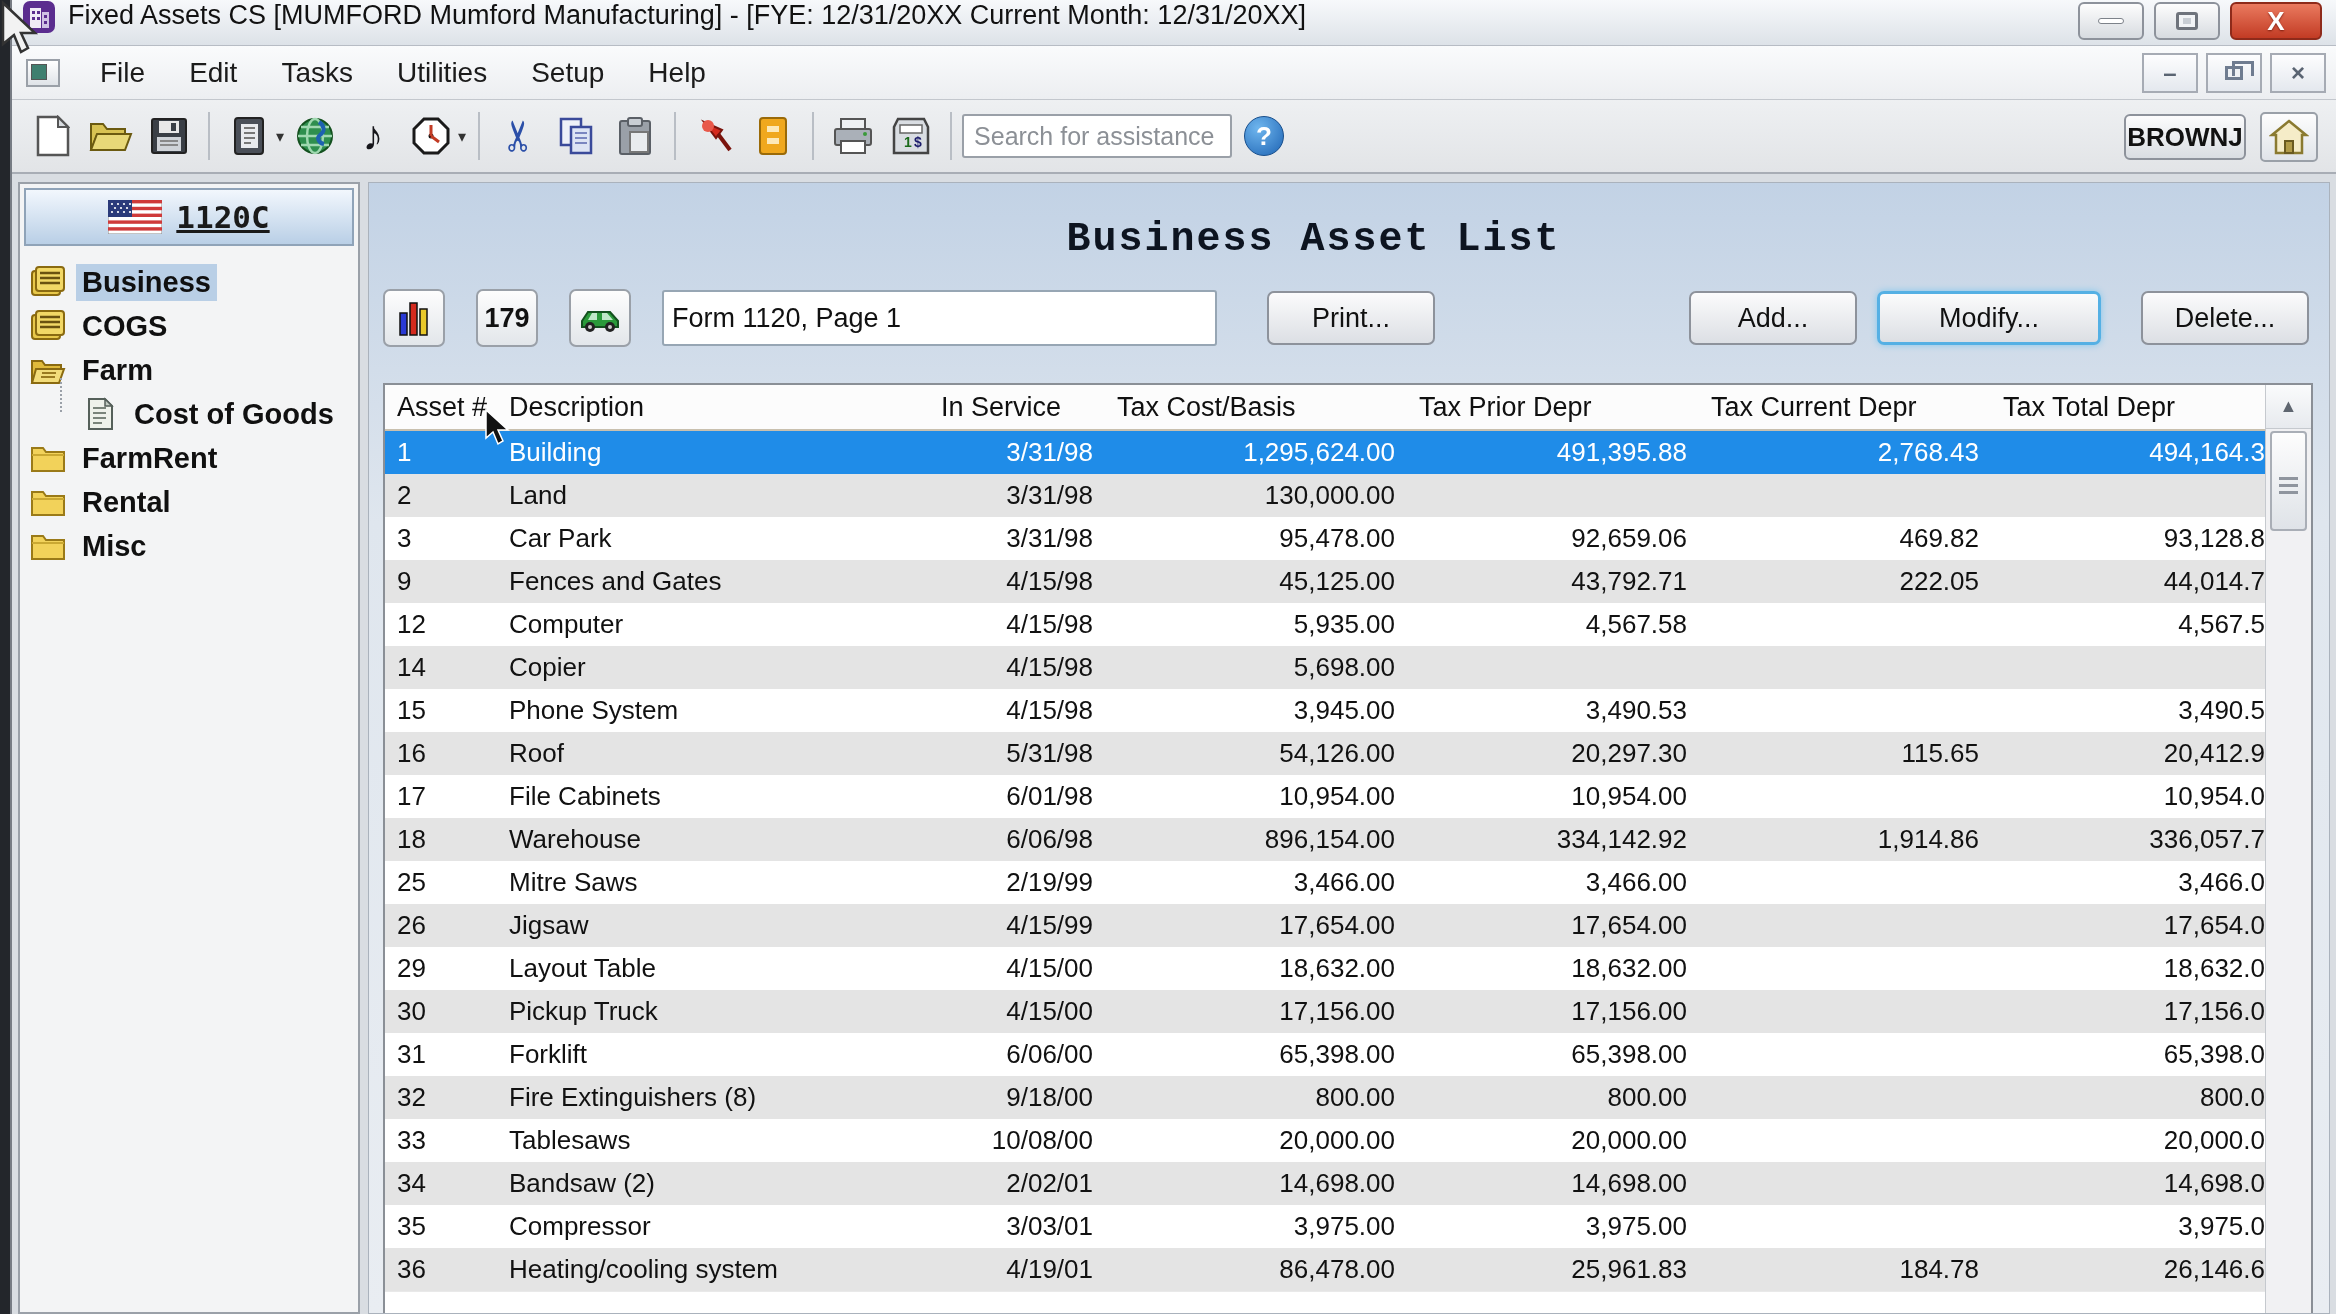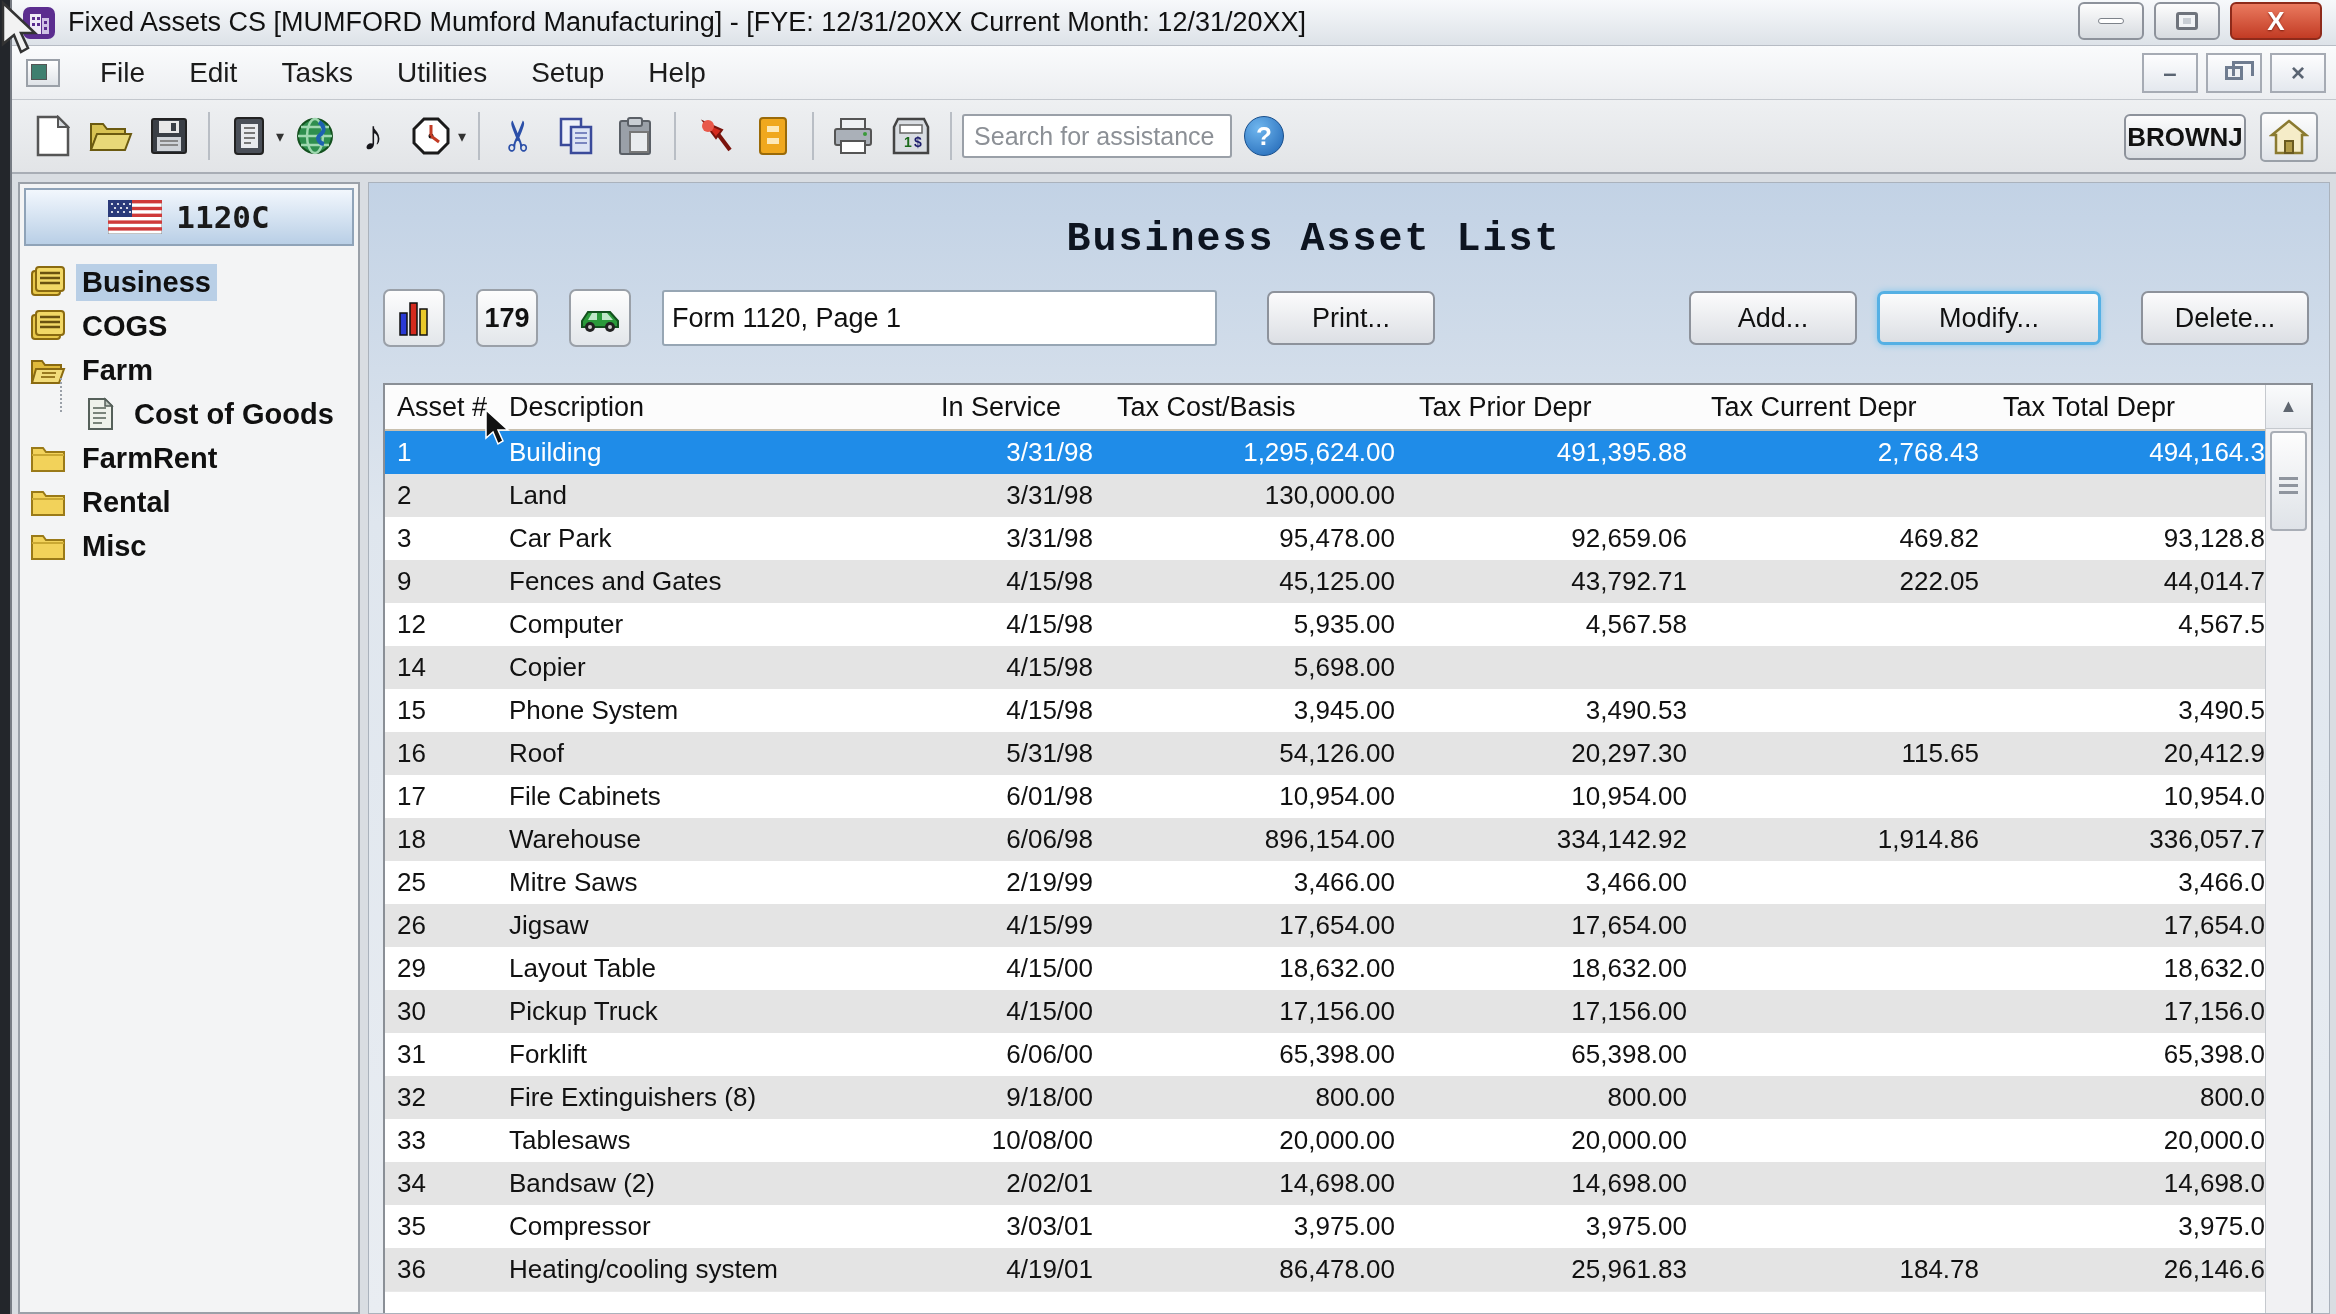--- a/index.html
+++ b/index.html
@@ -1,20 +1,20 @@
 <!DOCTYPE html>
 <html><head>
 <meta charset="utf-8">
 <style>
   * { margin:0; padding:0; box-sizing:border-box; }
   html,body { width:2336px; height:1314px; overflow:hidden; background:#23262b; font-family:"Liberation Sans", sans-serif; }
 
   
   .window { position:absolute; left:10px; top:0; right:0; bottom:0; background:#d9dde2; border-left:2px solid #777c84; display:flex; flex-direction:column; }
-  .titlebar { height:46px; background:linear-gradient(#f7f9fb,#dde2e8); border-bottom:1px solid #b7bcc4; display:flex; align-items:center; padding-left:10px; position:relative; }
+  .titlebar { height:46px; background:linear-gradient(#f7f9fb,#dde2e8); border-bottom:1px solid #b7bcc4; display:flex; padding-left:10px; position:relative; }
   .app-icon { width:34px; height:34px; margin-right:12px; }
   .title-text { font-size:27px; color:#111; }
   .win-controls { position:absolute; right:14px; top:2px; display:flex; gap:10px; }
   .win-btn { width:66px; height:38px; border:2px solid #8d929b; border-radius:6px; background:linear-gradient(#fdfdfd,#d7dbe0); display:flex; align-items:center; justify-content:center; }
   .win-btn.close { width:92px; background:linear-gradient(#ea7a5f,#c23b24); border-color:#8e2a1a; }
   .glyph-min { width:26px; height:6px; background:#fff; border:1px solid #7d828a; border-radius:3px; }
   .glyph-max { width:22px; height:18px; border:3px solid #6f747c; border-radius:3px; background:#f2f4f6; position:relative; }
   .glyph-max:after { content:""; position:absolute; left:4px; top:3px; width:8px; height:6px; background:#c9ced4; }
   .glyph-x { color:#fff; font-size:26px; font-weight:bold; text-shadow:0 1px 2px #7a1d10; }
 
@@ -35,21 +35,21 @@
   .search-box { width:270px; height:44px; border:2px solid #9aa0a8; border-radius:3px; background:#fff; font-size:25px; color:#333; padding:0 10px; font-family:"Liberation Sans",sans-serif; }
   .search-box::placeholder { color:#8c9096; }
   .help-circle { width:40px; height:40px; border-radius:50%; background:radial-gradient(circle at 35% 30%, #6fb6ee, #1e64b4); color:#fff; font-size:26px; font-weight:bold; display:flex; align-items:center; justify-content:center; margin-left:12px; border:1px solid #174e8c; }
   .user-btn { position:absolute; right:90px; top:14px; width:122px; height:46px; border:2px solid #8d929b; border-radius:6px; background:linear-gradient(#fcfcfd,#d9dde2); font-size:26px; font-weight:bold; color:#111; display:flex; align-items:center; justify-content:center; }
   .home-btn { position:absolute; right:18px; top:12px; width:58px; height:50px; border:2px solid #9aa0a8; border-radius:5px; background:linear-gradient(#fdfdfd,#e0e4e9); display:flex; align-items:center; justify-content:center; }
 
   
   .content { flex:1; display:flex; min-height:0; padding:8px 0 0 6px; }
   .sidebar { width:342px; background:#f3f4f5; border:2px solid #9aa0a8; display:flex; flex-direction:column; }
   .sb-header { height:58px; margin:4px; border:2px solid #8fa3b8; background:linear-gradient(#f2f7fd,#b9cfe6); display:flex; align-items:center; justify-content:center; gap:14px; }
-  .sb-header-label { font-size:31px; font-weight:bold; color:#1a1a1a; font-family:"DejaVu Sans Mono","Liberation Mono",monospace; }
+  .sb-header-label { font-size:31px; font-weight:bold; color:#1a1a1a; font-family:"DejaVu Sans Mono","Liberation Mono",monospace;text-decoration:underline; }
   .tree { padding:10px 0 0 10px; overflow:hidden; }
   .tree-item { display:flex; align-items:center; height:44px; gap:10px; white-space:nowrap; }
   .tree-item .lbl { font-size:29px; font-weight:bold; color:#101010; padding:2px 6px; }
   .tree-item.selected .lbl { background:#b9cfe6; }
   .tree-item.indent { padding-left:52px; position:relative; }
   .tree-item.indent:before { content:""; position:absolute; left:30px; top:-14px; height:34px; border-left:2px dotted #9aa0a8; }
   .ico { display:none; width:36px; height:34px; flex:none; }
   .tree-item.icon-ledger .ico-ledger { display:block; }
   .tree-item.icon-open-folder .ico-open-folder { display:block; }
   .tree-item.icon-document .ico-document { display:block; }

